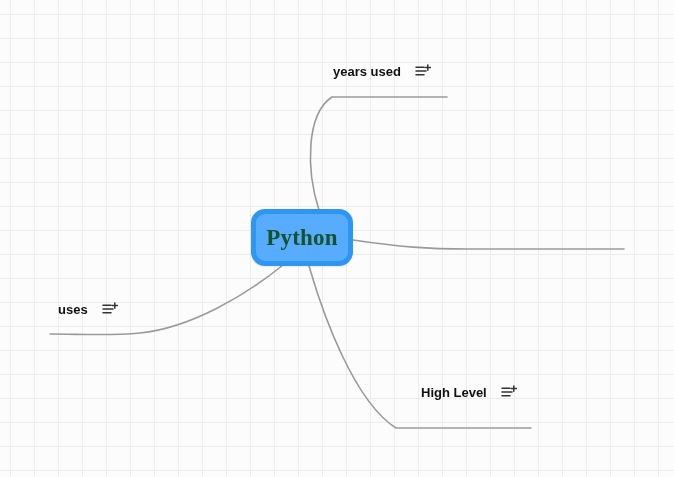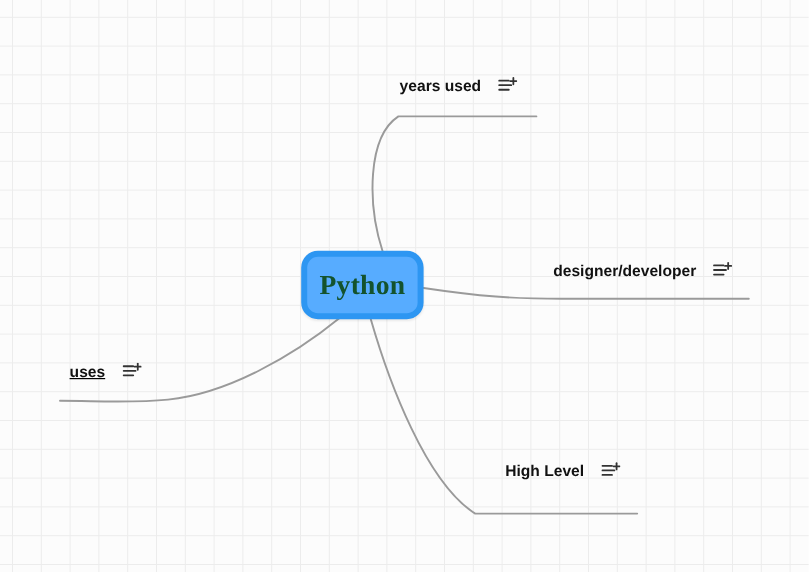--- a/index.html
+++ b/index.html
@@ -74,21 +74,21 @@
   }
   .icon {
     display: inline-flex;
     align-items: center;
     justify-content: center;
     width: 16px;
     height: 14px;
   }
   .branch-years-used        { left: 333px; top: 63px; }
   .branch-designer-developer{ left: 461px; top: 217px; }
-  .branch-uses              { left: 58px;  top: 301px; text-decoration: underline; }
+  .branch-uses              { left: 58px;  top: 301px; }
   .branch-high-level        { left: 421px; top: 384px; }
 </style>
 </head>
 <body>
 
 <div class="canvas">
 
   <svg class="connectors" viewBox="0 0 674 477" xmlns="http://www.w3.org/2000/svg">
     <path stroke="#9a9a9a" d="M319 210 C306 170 306 114 332 97 L447 97"></path>
     <path stroke="#9a9a9a" d="M353 240 C400 247 428 249 468 249 L624 249"></path>
@@ -108,34 +108,20 @@
           <path d="M1 3.2 H9"></path>
           <path d="M1 7 H11"></path>
           <path d="M1 10.8 H9"></path>
           <path d="M12.8 1 V6.2"></path>
           <path d="M10.2 3.6 H15.4"></path>
         </g>
       </svg>
     </span>
   </div>
 
-  <div class="branch branch-designer-developer">
-    <span class="branch-label">designer/developer</span>
-    <span class="icon">
-      <svg width="16" height="14" viewBox="0 0 16 14">
-        <g stroke="#333333" stroke-width="1.5" fill="none" stroke-linecap="round">
-          <path d="M1 3.2 H9"></path>
-          <path d="M1 7 H11"></path>
-          <path d="M1 10.8 H9"></path>
-          <path d="M12.8 1 V6.2"></path>
-          <path d="M10.2 3.6 H15.4"></path>
-        </g>
-      </svg>
-    </span>
-  </div>
 
   <div class="branch branch-uses">
     <span class="branch-label">uses</span>
     <span class="icon">
       <svg width="16" height="14" viewBox="0 0 16 14">
         <g stroke="#333333" stroke-width="1.5" fill="none" stroke-linecap="round">
           <path d="M1 3.2 H9"></path>
           <path d="M1 7 H11"></path>
           <path d="M1 10.8 H9"></path>
           <path d="M12.8 1 V6.2"></path>

